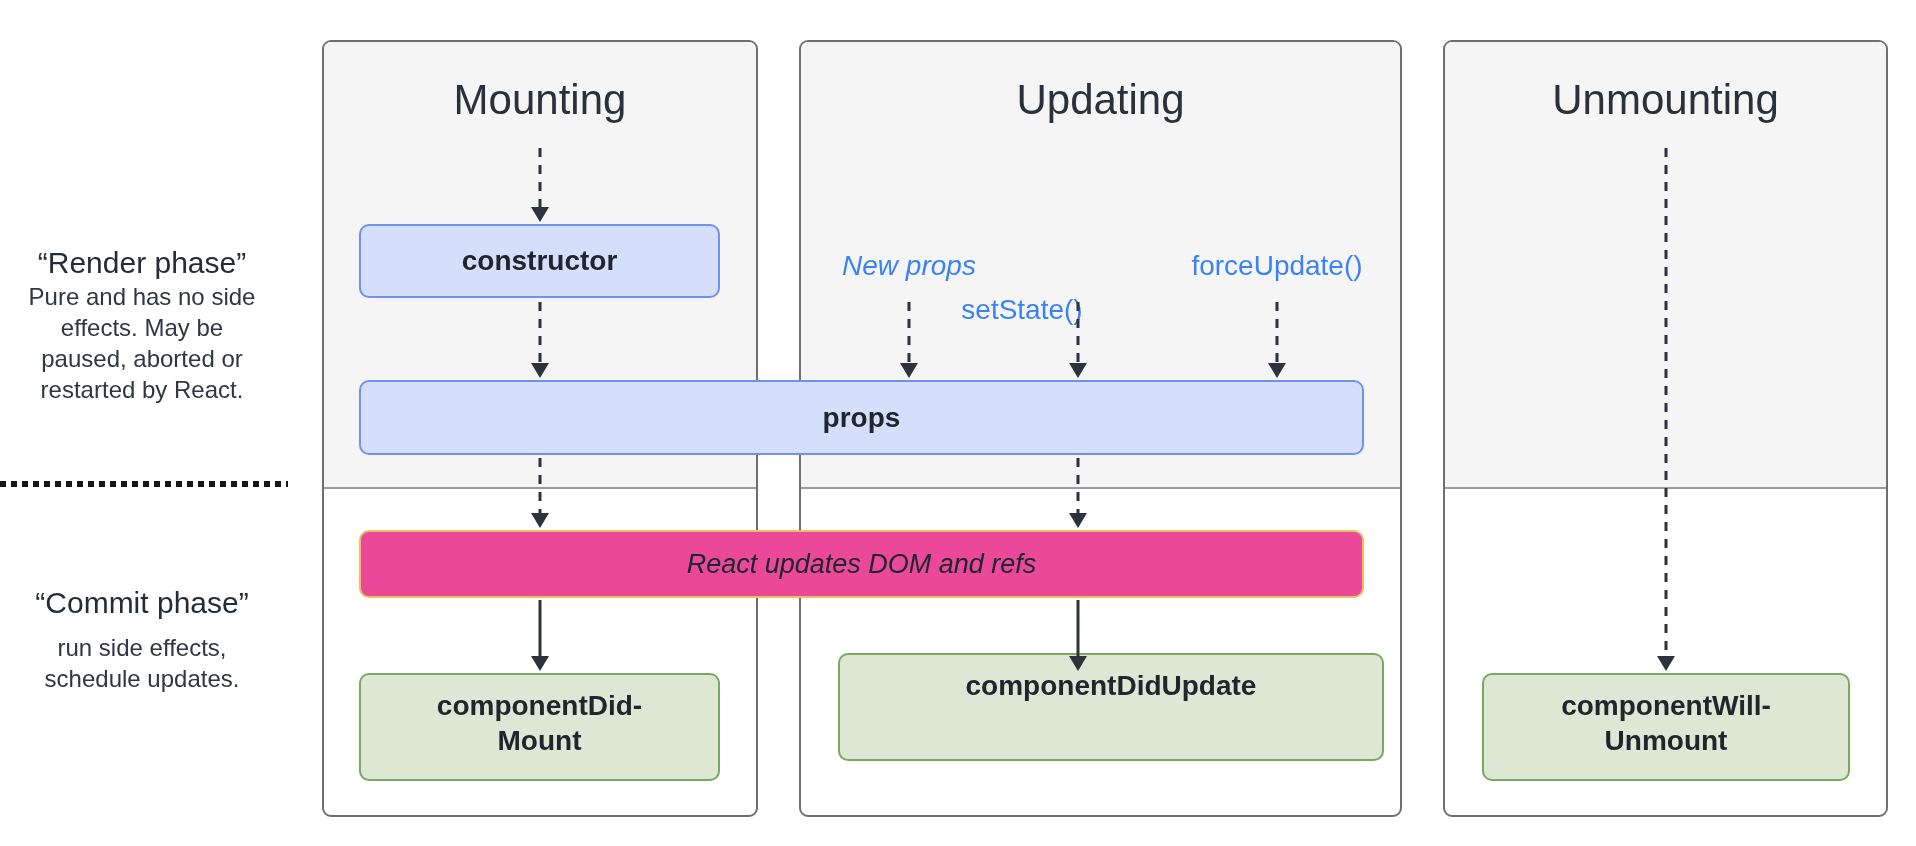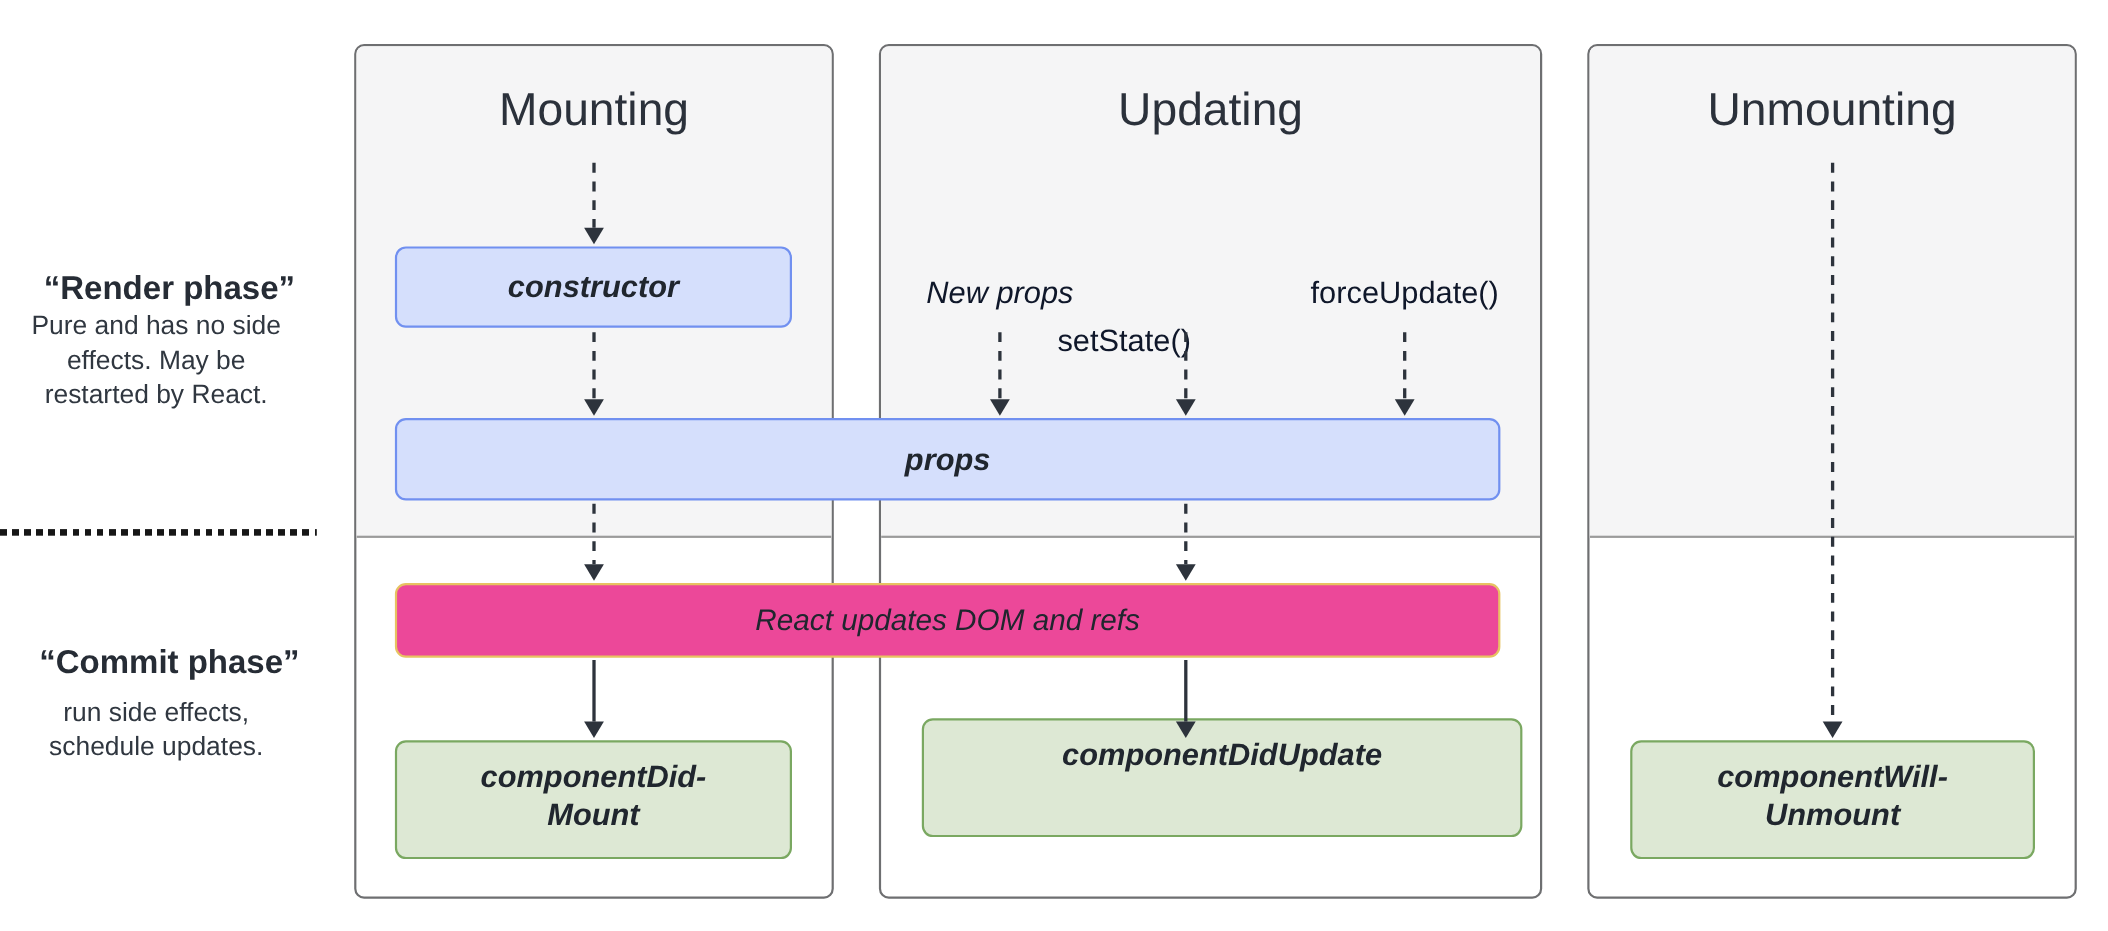--- a/index.html
+++ b/index.html
@@ -26,74 +26,74 @@
     border-bottom:2px solid #9b9b9b;
   }
   .panel-title{
     position:absolute;top:34px;left:0;width:100%;
     text-align:center;
     font-size:42px;
     color:#2b313b;
   }
   
   .side-heading{
-    position:absolute;left:12px;width:284px;
+    position:absolute;left:0;width:284px;
     text-align:center;
-    font-size:30px;font-weight:700;color:#262c35;
+    font-size:30px;font-weight:400;color:#262c35;
   }
   .side-para{
     position:absolute;left:0;width:284px;
     text-align:center;
     font-size:24px;line-height:31px;color:#303740;
   }
   .dotted-divider{
     position:absolute;top:481px;left:0;width:288px;height:6px;
     background:repeating-linear-gradient(to right,#161616 0 6px,transparent 6px 11px);
   }
   
   .box{
     position:absolute;
     border-radius:10px;
     box-sizing:border-box;
     display:flex;align-items:center;justify-content:center;
     font-size:28px;font-weight:700;color:#20262e;
     text-align:center;
-    font-style:italic;
   }
   .box.blue{background:#d5dffc;border:2.5px solid #7190f0;}
   .box.yellow{
     background:#ec4899;border:2.5px solid #e7c262;
     font-weight:400;font-style:italic;font-size:27px;
   }
   .box.green{
     background:#dde8d4;border:2.5px solid #7aa861;
     display:block;padding-top:13px;line-height:35px;
   }
   
   .trigger{
     position:absolute;top:250px;
     transform:translateX(-50%);
-    font-size:28px;color:#0f172a;white-space:nowrap;
+    font-size:28px;color:#3b82f6;white-space:nowrap;
   }
   .trigger.italic{font-style:italic;}
   
   .arrows{position:absolute;top:0;left:0;pointer-events:none;}
   .arrows line{stroke:#2d333c;stroke-width:3;}
   .arrows line.dashed{stroke-dasharray:9 8;}
   .arrows polygon{fill:#2d333c;}
 </style>
 </head>
 <body>
 
 <div class="canvas">
 
   <div class="side-heading" style="top:246px;">“Render phase”</div>
   <div class="side-para" style="top:281px;">
     <div>Pure and has no side</div>
     <div>effects. May be</div>
+    <div>paused, aborted or</div>
     <div>restarted by React.</div>
   </div>
 
   <div class="dotted-divider"></div>
 
   <div class="side-heading" style="top:586px;">“Commit phase”</div>
   <div class="side-para" style="top:632px;">
     <div>run side effects,</div>
     <div>schedule updates.</div>
   </div>

